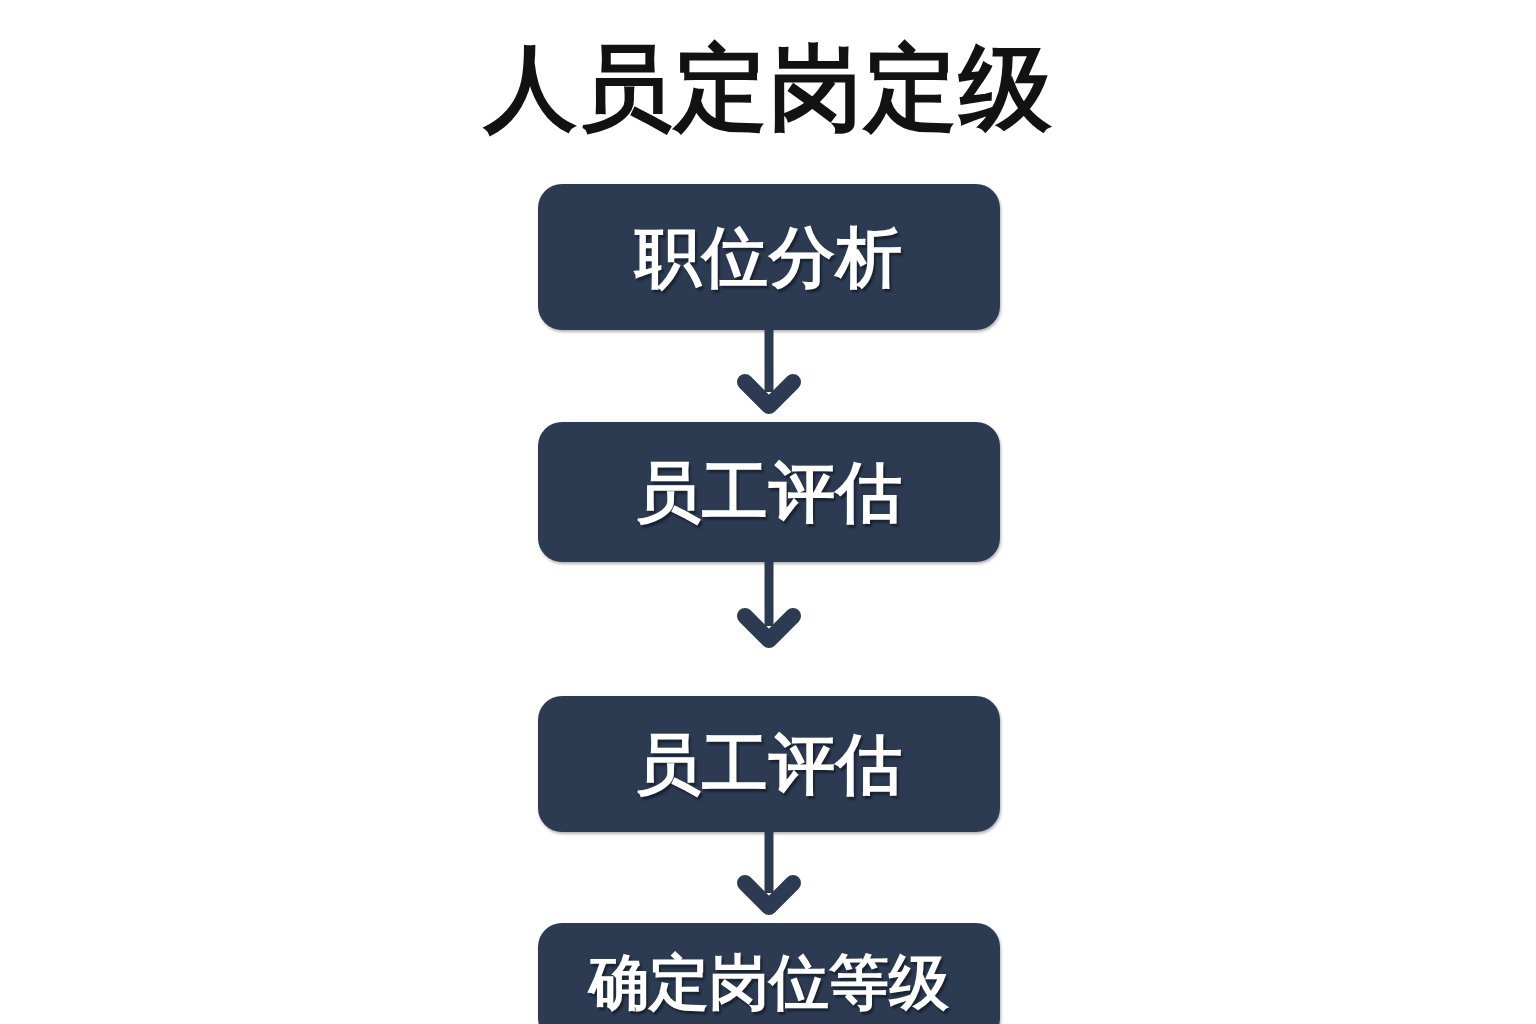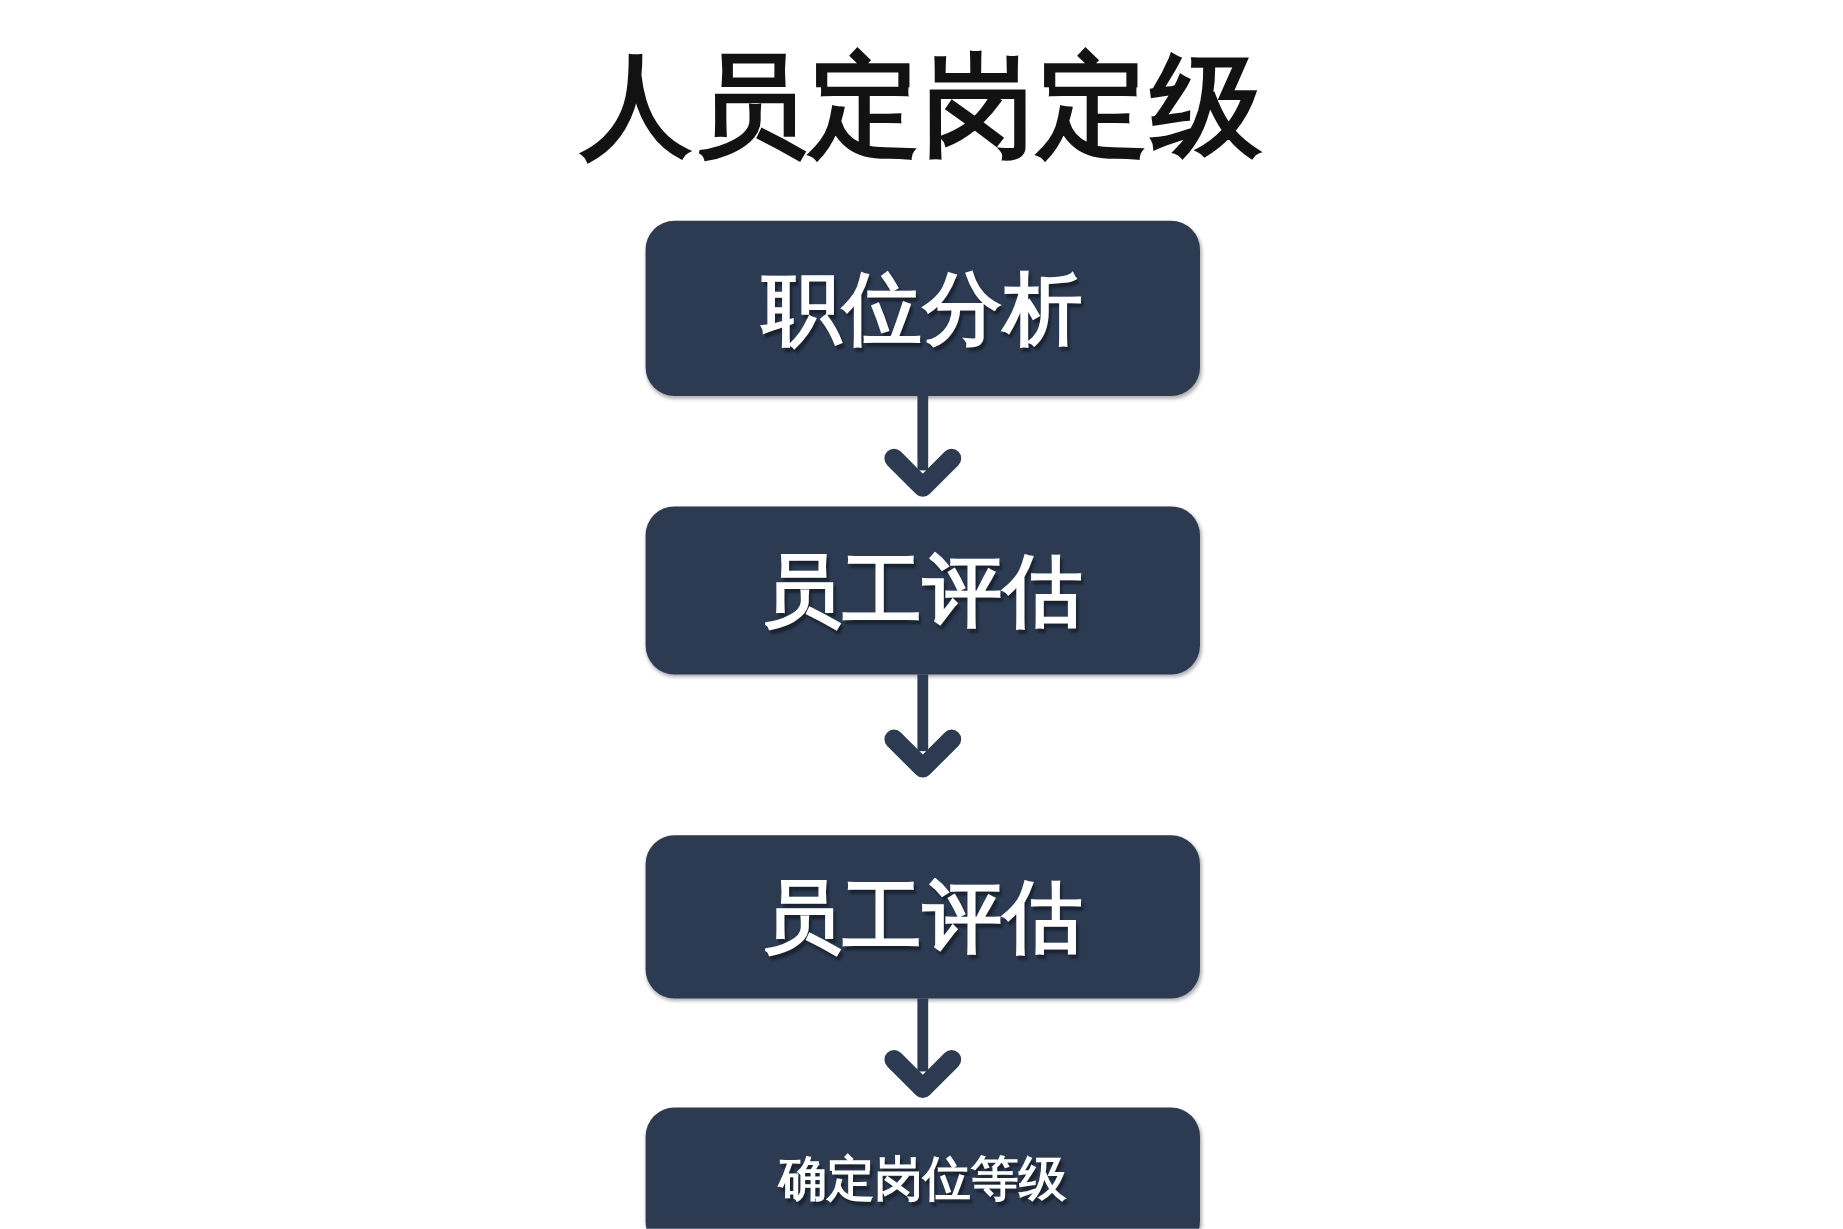--- a/index.html
+++ b/index.html
@@ -66,21 +66,21 @@
     white-space: nowrap;
     text-shadow: 2px 3px 2px rgba(10,16,28,0.55);
   }
 
   
   .node-1 { height: 146px; }
   .node-2 { height: 140px; }
   .node-3 { height: 136px; margin-top: 40px; }
   .node-4 { height: 119px; }
 
-  .node-4 .node-label { font-size: 40px; letter-spacing: 0px; }
+  .node-4 .node-label { font-size: 60px; letter-spacing: 0px; }
 
   
   .flow-arrow {
     position: relative;
     width: 100%;
     display: block;
   }
   .arrow-1 { height: 92px; }
   .arrow-2 { height: 94px; }
   .arrow-3 { height: 91px; }

